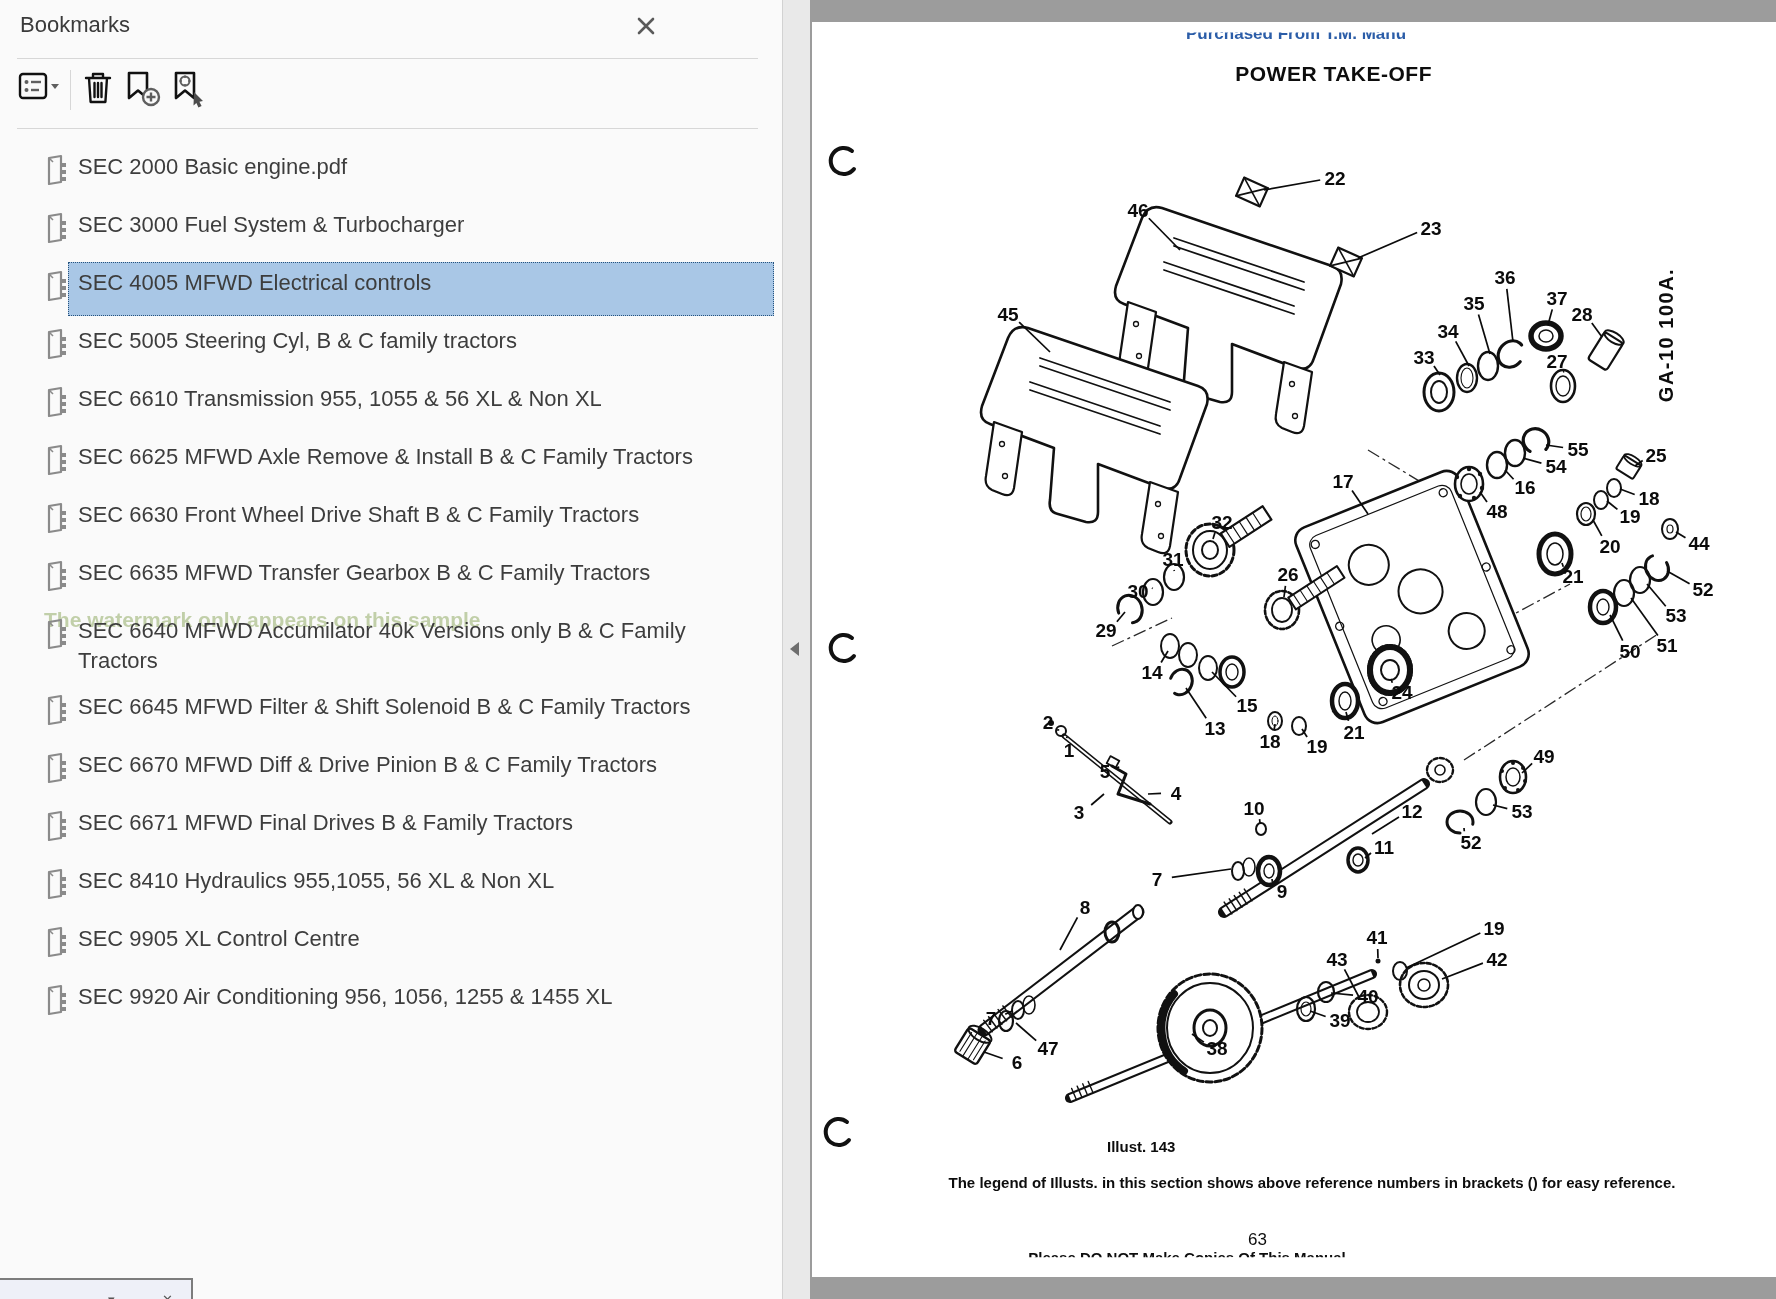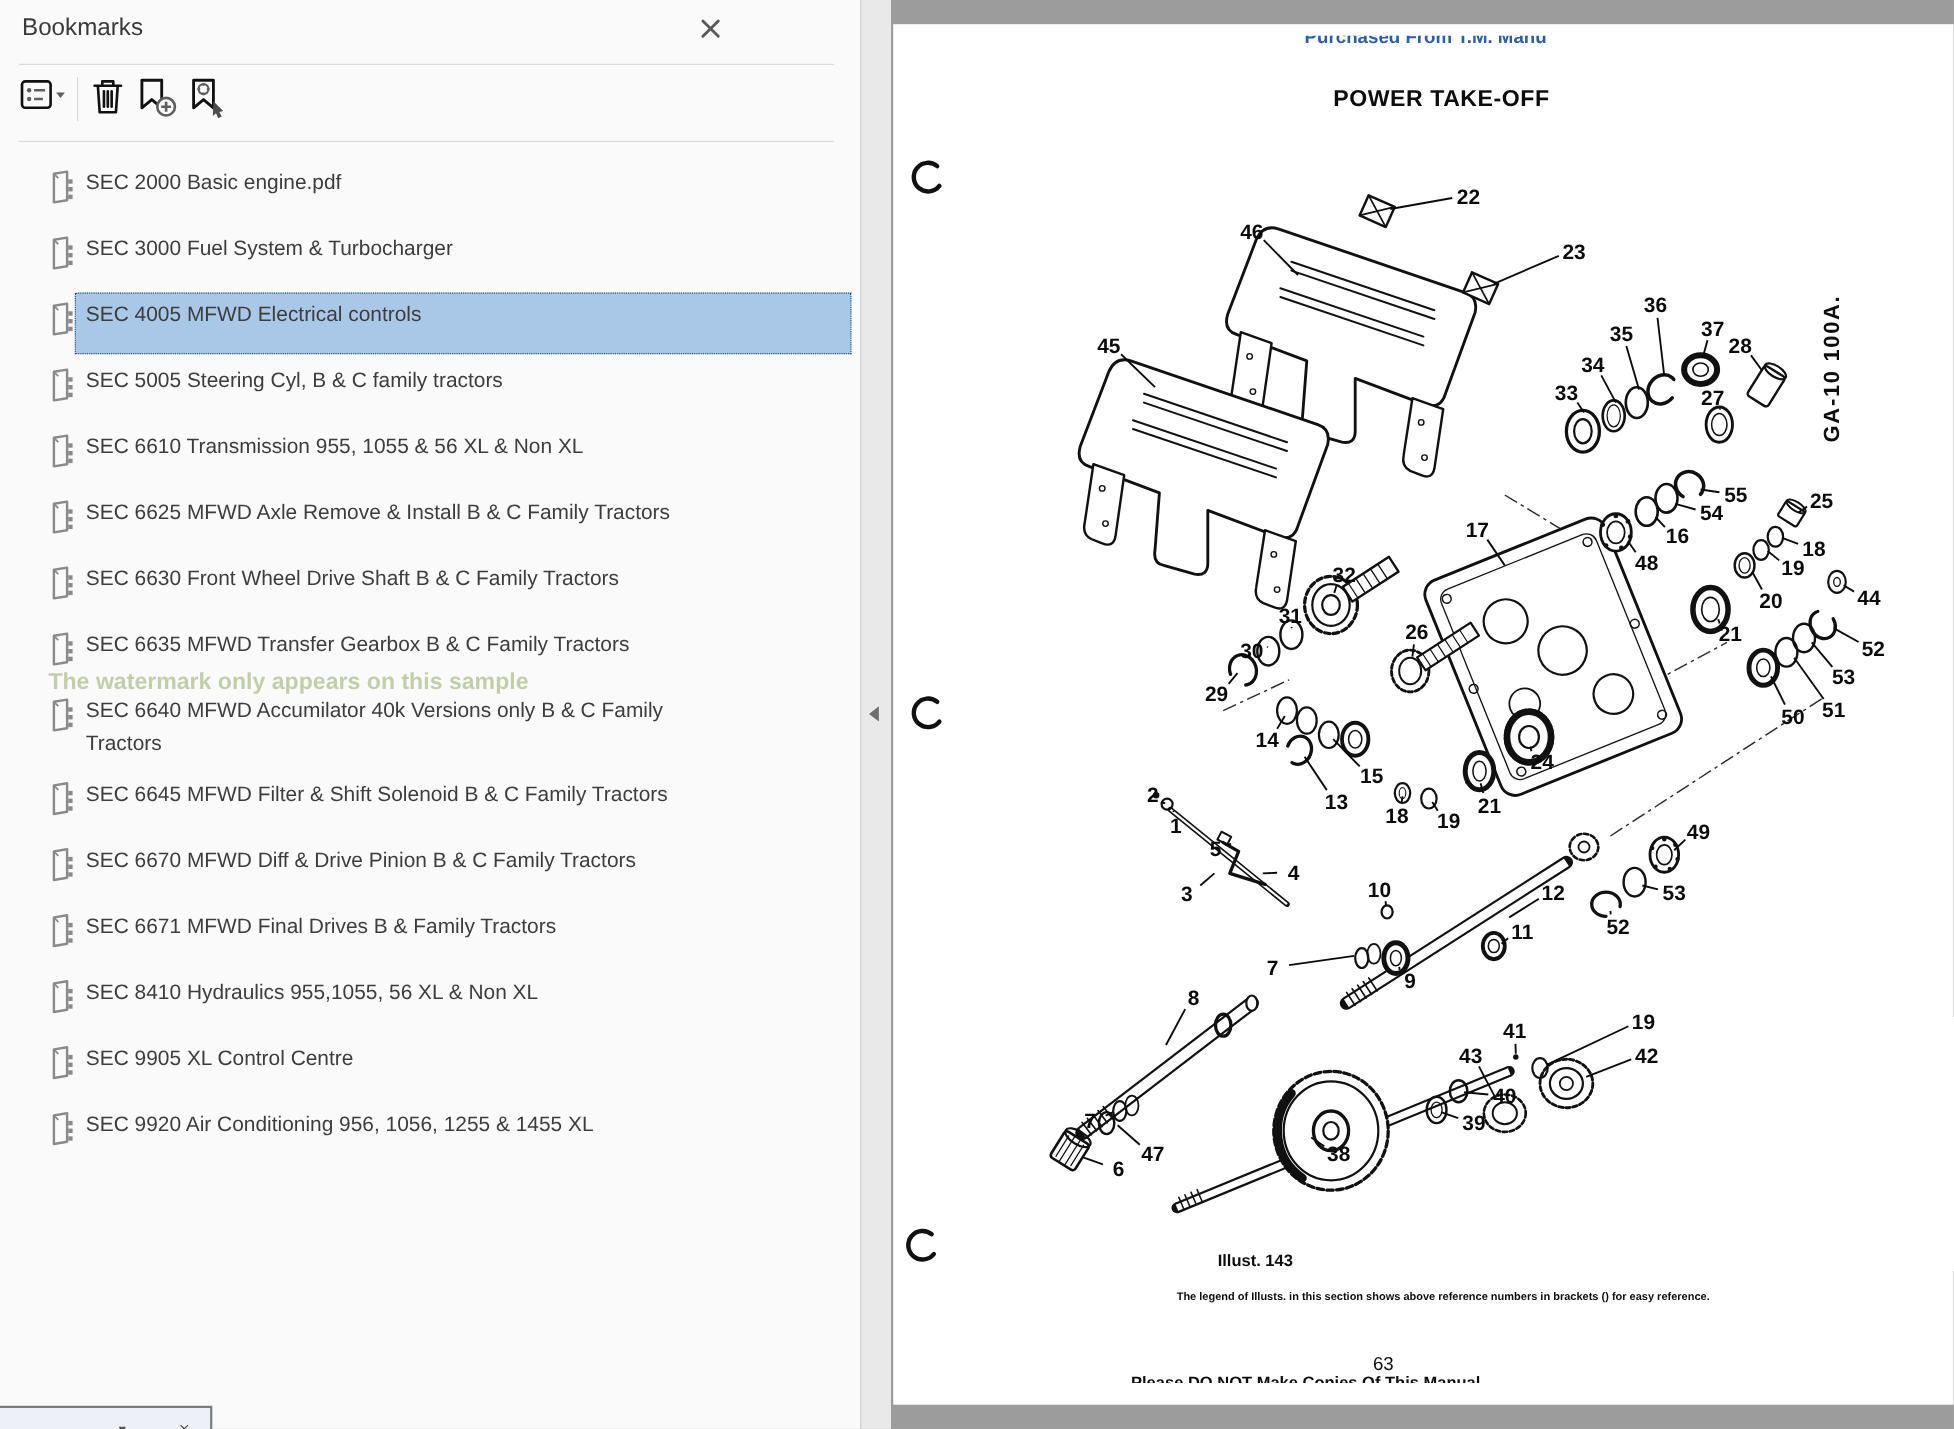--- a/index.html
+++ b/index.html
@@ -10,21 +10,21 @@
   .sidebar{position:absolute;left:0;top:0;width:782px;height:1299px;background:#fafafa;z-index:1;}
   .sb-title{position:absolute;left:20px;top:12px;font-size:22px;color:#3a3a3a;}
   .sb-close{position:absolute;left:630px;top:10px;width:32px;height:32px;display:flex;
     align-items:center;justify-content:center;cursor:pointer;}
   .sb-divider{position:absolute;left:17px;right:24px;height:1px;background:#d7d7d7;}
   .sb-toolbar{position:absolute;left:0;top:66px;height:52px;width:100%;}
   .tb-btn{position:absolute;top:4px;display:flex;align-items:center;cursor:pointer;}
   .tb-sep{position:absolute;left:70px;top:4px;width:1px;height:40px;background:#d7d7d7;}
   .bm-list{position:absolute;left:0;top:144px;width:782px;}
   .bm-row{position:relative;display:flex;align-items:flex-start;padding:8px 10px 8px 44px;
-    font-size:19px;line-height:30px;color:#3d3d3d;cursor:pointer;}
+    font-size:22px;line-height:30px;color:#3d3d3d;cursor:pointer;}
   .bm-ico{flex:0 0 auto;margin-right:10px;margin-top:2px;position:relative;z-index:1;}
   .bm-label{position:relative;z-index:1;white-space:nowrap;}
   .bm-row .hl{position:absolute;left:68px;right:8px;top:2px;bottom:2px;
     background:#a9c7e6;border:1px dotted #26537e;}
   .watermark{position:absolute;left:26px;top:594px;z-index:0;pointer-events:none;
     color:#b2c493;opacity:0.78;}
   .wm-big{font-size:58px;letter-spacing:1px;white-space:nowrap;}
   .wm-sub{font-size:21px;font-weight:bold;margin-top:14px;margin-left:18px;white-space:nowrap;}
   .cutbox{position:absolute;left:-2px;top:1278px;width:195px;height:30px;background:#eef0f8;
     border:2px solid #7c7c7c;z-index:5;overflow:hidden;color:#555;}
@@ -34,28 +34,28 @@
   .strip{position:absolute;left:782px;top:0;width:28px;height:1299px;background:#e9e9e9;
     border-left:1px solid #d2d2d2;z-index:1;}
   .strip .tri{position:absolute;left:7px;top:642px;width:0;height:0;cursor:pointer;
     border-top:7px solid transparent;border-bottom:7px solid transparent;border-right:9px solid #6e6e6e;}
 
   
   .viewer{position:absolute;left:810px;top:0;width:966px;height:1299px;background:#9c9c9c;}
   .page{position:absolute;left:2px;top:22px;width:964px;height:1255px;background:#ffffff;}
   .page-note{position:absolute;left:374px;top:2px;width:220px;text-align:center;
     font-size:17px;font-weight:bold;color:#2b5da8;clip-path:inset(42% 0 0 0);white-space:nowrap;}
-  .page-title{position:absolute;left:400px;top:40px;width:220px;text-align:left;
-    font-size:21px;font-weight:bold;color:#0d0d0d;letter-spacing:0.5px;white-space:nowrap;margin-top:16px;}
+  .page-title{position:absolute;left:400px;top:40px;width:220px;text-align:right;
+    font-size:21px;font-weight:bold;color:#0d0d0d;letter-spacing:0.5px;white-space:nowrap;}
   .ga-code{position:absolute;left:854px;top:313px;transform:translate(-50%,-50%) rotate(-90deg);
     font-size:20px;font-weight:bold;letter-spacing:1.5px;color:#0d0d0d;white-space:nowrap;}
   .illust{position:absolute;left:295px;top:1116px;width:160px;text-align:left;
     font-size:15px;font-weight:bold;color:#0d0d0d;}
   .legend{position:absolute;left:70px;top:1152px;width:860px;text-align:center;
-    font-size:10px;font-weight:bold;color:#0d0d0d;white-space:nowrap;}
+    font-size:15px;font-weight:bold;color:#0d0d0d;white-space:nowrap;}
   .pgnum{position:absolute;left:295px;top:1208px;width:160px;text-align:right;
     font-size:17px;color:#0d0d0d;}
   .footer-note{position:absolute;left:195px;top:1227px;width:360px;text-align:center;
     font-size:15px;font-weight:bold;color:#0d0d0d;clip-path:inset(0 0 52% 0);white-space:nowrap;}
 
   svg text.plabel{font-family:"Liberation Sans",sans-serif;font-size:19px;font-weight:bold;
     fill:#0b0b0b;text-anchor:middle;}
   .leader{stroke:#0b0b0b;stroke-width:1.7;}
   .s{stroke:#111;fill:none;stroke-linecap:round;stroke-linejoin:round;}
   .sf{stroke:#111;fill:#fff;stroke-linecap:round;stroke-linejoin:round;}

